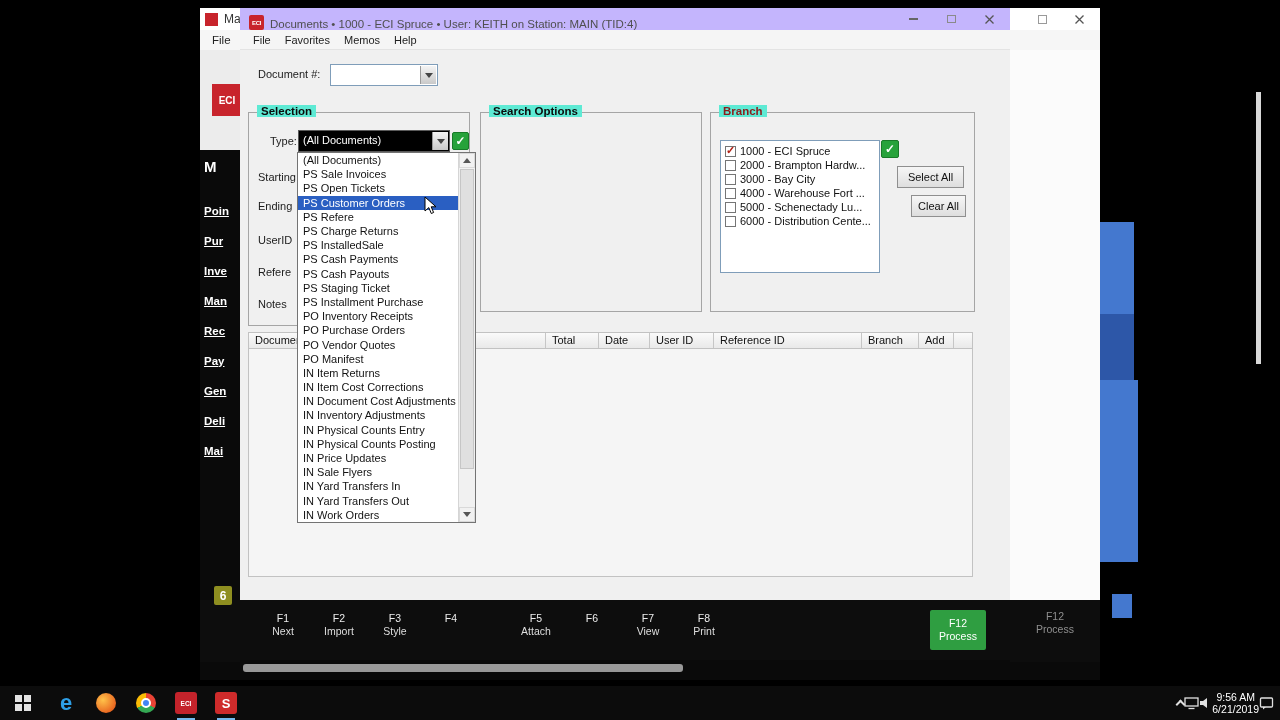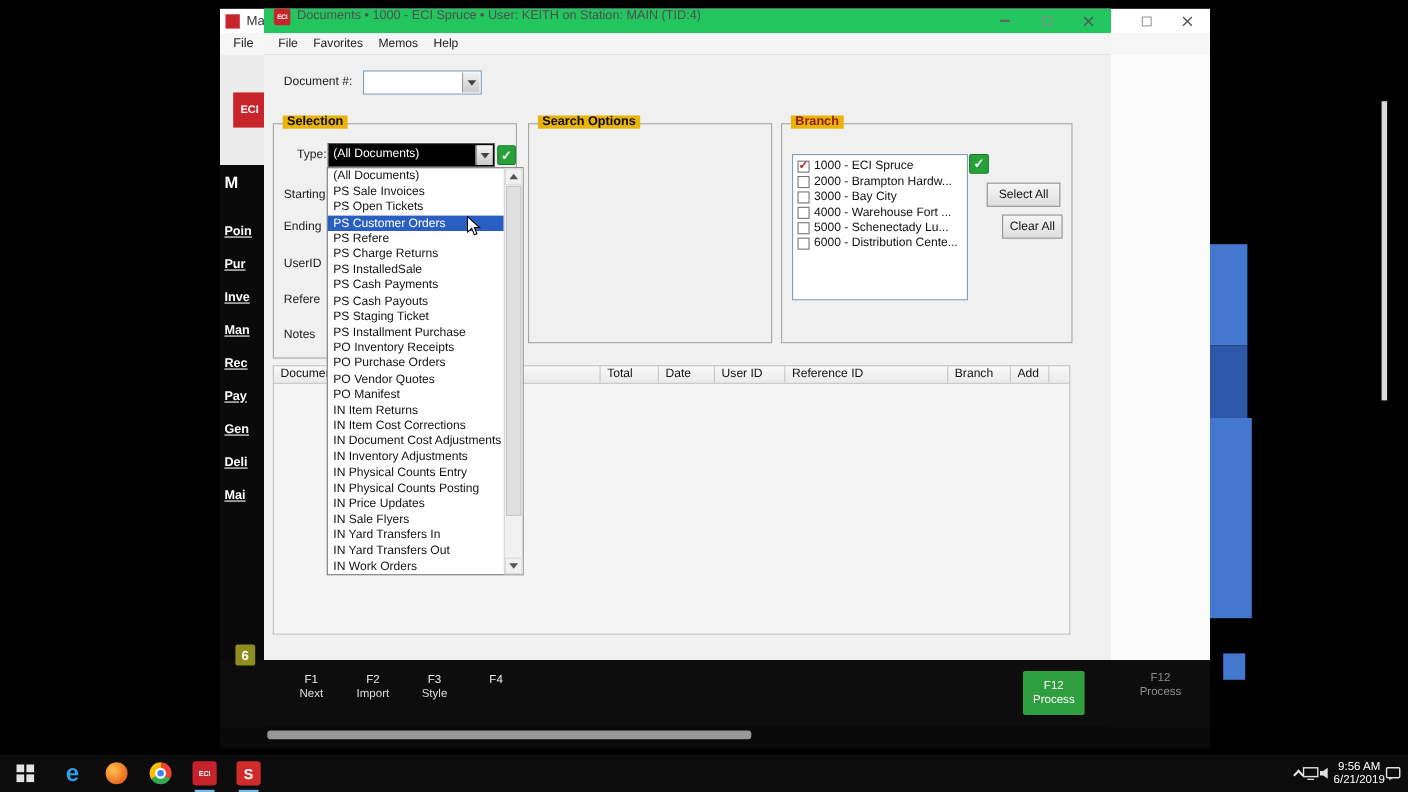--- a/index.html
+++ b/index.html
@@ -23,37 +23,37 @@
   .uw-logo { position:absolute; left:12px; top:34px; width:30px; height:32px; background:#c8242c; color:#fff; font-weight:bold; font-size:10px; display:flex; align-items:center; justify-content:center; }
   .uw-rightcol { position:absolute; left:810px; top:0; width:90px; height:550px; background:#fbfbfb; }
   .uw-m { position:absolute; left:4px; top:108px; color:#fff; font-weight:bold; font-size:15px; }
   .uw-side { position:absolute; left:4px; color:#fff; font-weight:bold; font-size:11.5px; white-space:nowrap;text-decoration:underline; }
   .uw-funcbar { position:absolute; left:0; top:592px; width:900px; height:62px; background:#0d0d0d; }
   .uw-f12 { position:absolute; left:824px; top:10px; width:62px; text-align:center; color:#8f8f8f; font-size:10.5px; line-height:13px; }
   .uw-bottom { position:absolute; left:0; top:654px; width:900px; height:18px; background:#0a0a0a; }
 
   
   .win { position:absolute; left:240px; top:8px; width:770px; height:672px; background:#f0f0f0; z-index:10; }
-  .titlebar { position:absolute; left:0; top:0; width:770px; height:22px; background:#22c55e; display:flex; align-items:flex-start; }
+  .titlebar { position:absolute; left:0; top:0; width:770px; height:22px; background:#c4b5fd; display:flex; align-items:flex-end; }
   .tb-icon { width:15px; height:15px; background:#c8242c; border-radius:2px; margin:0 6px 0 9px; display:flex; align-items:center; justify-content:center; flex:none; }
   .tb-icon i { font-style:normal; font-size:6px; font-weight:bold; color:#fff; letter-spacing:-0.3px; }
   .tb-title { font-size:11.5px; color:#4f4f4f; white-space:nowrap; }
   .tb-btns { position:absolute; right:2px; top:0; height:22px; display:flex; }
   .tbb { width:38px; height:22px; display:flex; align-items:center; justify-content:center; }
   .min-glyph { width:9px; height:1.5px; background:#666; }
   .max-glyph { width:9px; height:8px; border:1px solid #8a8a8a; }
   .menubar { position:absolute; left:0; top:22px; width:770px; height:20px; background:#f5f5f5; display:flex; align-items:center; padding-left:13px; gap:14px; border-bottom:1px solid #e3e3e3; }
   .mi { font-size:11px; color:#222; }
   .lbl { position:absolute; font-size:11px; color:#1c1c1c; white-space:nowrap; }
   .combo { position:absolute; background:#fff; border:1px solid #7f9db9; }
   .combo-val { position:absolute; left:4px; top:3px; font-size:11px; color:#111; }
   .combo-btn { position:absolute; right:1px; top:1px; bottom:1px; width:16px; background:linear-gradient(#f4f4f4,#c9c9c9); border-left:1px solid #9a9a9a; display:flex; align-items:center; justify-content:center; }
   .arr { width:0; height:0; border-left:4px solid transparent; border-right:4px solid transparent; border-top:5px solid #444; }
   .gb { position:absolute; border:1px solid #a5a5a5; }
-  .gl { position:absolute; top:-8px; left:8px; background:#eab308; padding:0 4px; font-size:11.5px; font-weight:bold; color:#0c0c0c; }
+  .gl { position:absolute; top:-8px; left:8px; background:#5eead4; padding:0 4px; font-size:11.5px; font-weight:bold; color:#0c0c0c; }
   .gl-branch { color:#8c1c1c; }
   .typecombo { position:absolute; background:#000; border:1px solid #5a5a5a; }
   .typeval { position:absolute; left:4px; top:3px; font-size:11px; color:#fff; white-space:nowrap; }
   .gchk { position:absolute; background:#27a23b; border:1px solid #187a28; border-radius:2px; display:flex; align-items:center; justify-content:center; }
   .gchk::before { content:"\2713"; color:#fff; font-size:12px; font-weight:bold; }
   .branchlist { position:absolute; background:#fff; border:1px solid #7f9db9; padding:3px 2px; }
   .br { display:flex; align-items:center; height:14px; font-size:11px; color:#111; white-space:nowrap; }
   .cb { width:11px; height:11px; background:#fff; border:1px solid #757575; margin:0 4px 0 2px; position:relative; flex:none; }
   .cb.checked::after { content:"\2713"; position:absolute; left:0; top:-3px; font-size:11px; font-weight:bold; color:#b22318; }
   .btn { position:absolute; background:linear-gradient(#f6f6f6,#dedede); border:1px solid #8f8f8f; font-size:11px; color:#111; display:flex; align-items:center; justify-content:center; }
@@ -263,20 +263,38 @@
             <div class="k">F2</div>
             <div class="l">Import</div>
           </div>
         <div class="fk">
             <div class="k">F3</div>
             <div class="l">Style</div>
           </div>
         <div class="fk">
             <div class="k">F4</div>
             <div class="l"></div>
+          </div>
+      </div>
+      <div class="fkgroup" style="left:268px">
+        <div class="fk">
+            <div class="k">F5</div>
+            <div class="l">Attach</div>
+          </div>
+        <div class="fk">
+            <div class="k">F6</div>
+            <div class="l"></div>
+          </div>
+        <div class="fk">
+            <div class="k">F7</div>
+            <div class="l">View</div>
+          </div>
+        <div class="fk">
+            <div class="k">F8</div>
+            <div class="l">Print</div>
           </div>
       </div>
       <div class="f12btn">
           <div class="k">F12</div>
           <div class="l">Process</div>
         </div>
     </div>
     <div class="bottomstrip">
       <div class="hthumb"></div>
     </div>

